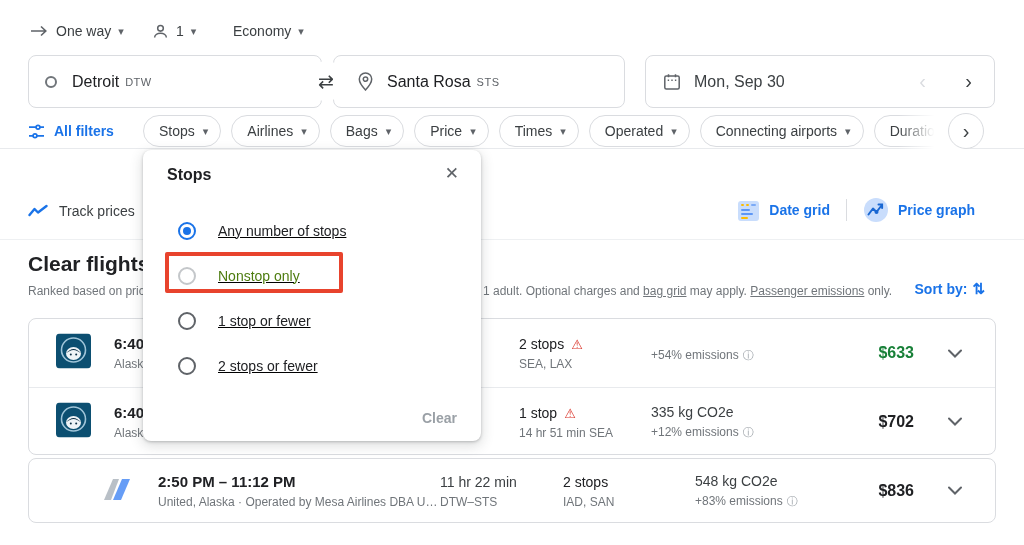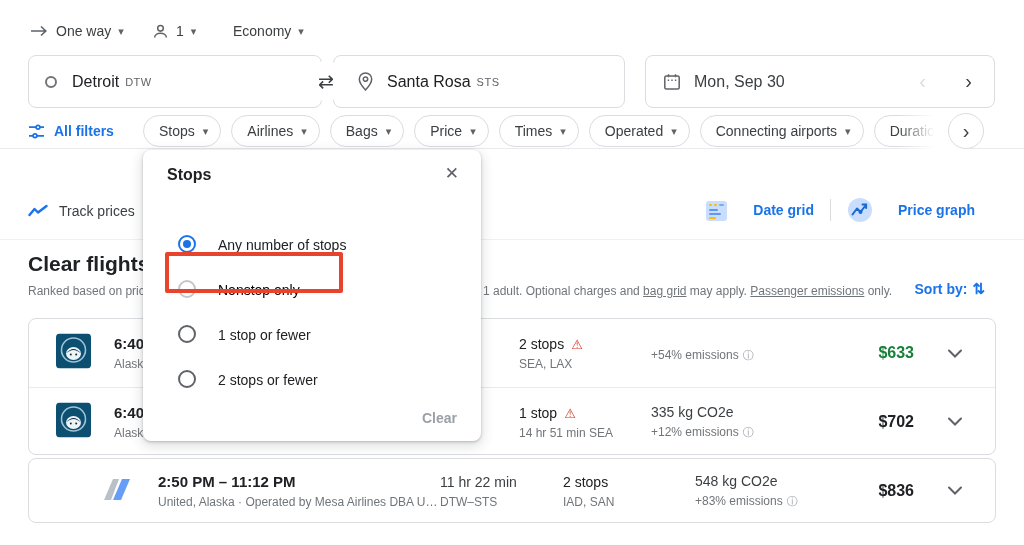--- a/index.html
+++ b/index.html
@@ -35,21 +35,21 @@
                 background:linear-gradient(to right, rgba(255,255,255,0), #fff 55%); }
   .chips-more { position:absolute; left:948px; top:113px; width:36px; height:36px; border:1px solid #dadce0;
                 border-radius:50%; background:#fff; z-index:3; display:flex; align-items:center;
                 justify-content:center; color:#3c4043; font-size:20px; cursor:pointer; }
   .rule { position:absolute; left:0; width:1024px; height:1px; background:#e8eaed; }
 
   
   .track { position:absolute; left:28px; top:197px; height:28px; display:flex; align-items:center;
            gap:11px; font-size:14px; color:#3c4043; cursor:pointer; }
   .view-group { position:absolute; right:49px; top:194px; height:32px; display:flex; align-items:center; }
-  .view-btn { display:flex; align-items:center; gap:25px; color:#1a73e8; font-size:14px;
+  .view-btn { display:flex; align-items:center; gap:9px; color:#1a73e8; font-size:14px;
               font-weight:bold; cursor:pointer; }
   .view-div { width:1px; height:22px; background:#dadce0; margin:0 16px; }
 
   
   .heading { position:absolute; left:28px; top:252px; font-size:21px; font-weight:bold; color:#202124; }
   .sub-left { position:absolute; left:28px; top:284px; font-size:12px; color:#70757a; white-space:nowrap; }
   .sub-right { position:absolute; left:483px; top:284px; font-size:12px; color:#70757a; white-space:nowrap; }
   .u { text-decoration:underline; }
   .sortby { position:absolute; right:39px; top:280px; display:flex; align-items:center; gap:5px;
             color:#1a73e8; font-size:14px; font-weight:bold; cursor:pointer; }
@@ -80,28 +80,28 @@
   .expander { position:absolute; right:28px; top:50%; transform:translateY(-50%); width:24px; height:24px;
               display:flex; align-items:center; justify-content:center; cursor:pointer; }
 
   
   .dialog { position:absolute; left:143px; top:150px; width:338px; height:291px; background:#fff;
             border-radius:8px; z-index:10;
             box-shadow:0 1px 3px rgba(60,64,67,.3), 0 4px 12px 2px rgba(60,64,67,.15); }
   .dlg-title { position:absolute; left:24px; top:16px; font-size:16px; font-weight:bold; color:#202124; }
   .dlg-close { position:absolute; right:22px; top:13px; font-size:17px; color:#5f6368; cursor:pointer; }
   .dlg-opts { position:absolute; left:0; top:58px; width:100%; }
-  .opt { display:flex; align-items:flex-end; height:45px; padding-left:35px; gap:22px; cursor:pointer; }
+  .opt { display:flex; align-items:center; height:45px; padding-left:35px; gap:22px; cursor:pointer;text-decoration:underline; }
   .radio { width:18px; height:18px; border-radius:50%; border:2px solid #5f6368; position:relative; flex:none; }
   .opt.selected .radio { border-color:#1a73e8; }
   .opt.selected .radio::after { content:''; position:absolute; left:3px; top:3px; width:8px; height:8px;
                                 border-radius:50%; background:#1a73e8; }
   .opt.disabled .radio { border-color:#c4c7ca; }
   .opt-label { font-size:14px; color:#202124; }
-  .opt.disabled .opt-label { color:#000000; }
+  .opt.disabled .opt-label { color:#4d7c0f; }
   .dlg-clear { position:absolute; right:24px; bottom:15px; font-size:14px; font-weight:bold;
                color:#9aa0a6; cursor:pointer; }
   .annotation { position:absolute; left:22px; top:102px; width:178px; height:41px;
                 border:4px solid #e8432d; border-radius:2px; pointer-events:none; z-index:11; }
 </style>
 </head>
 <body>
 
 <div class="screen">
 

